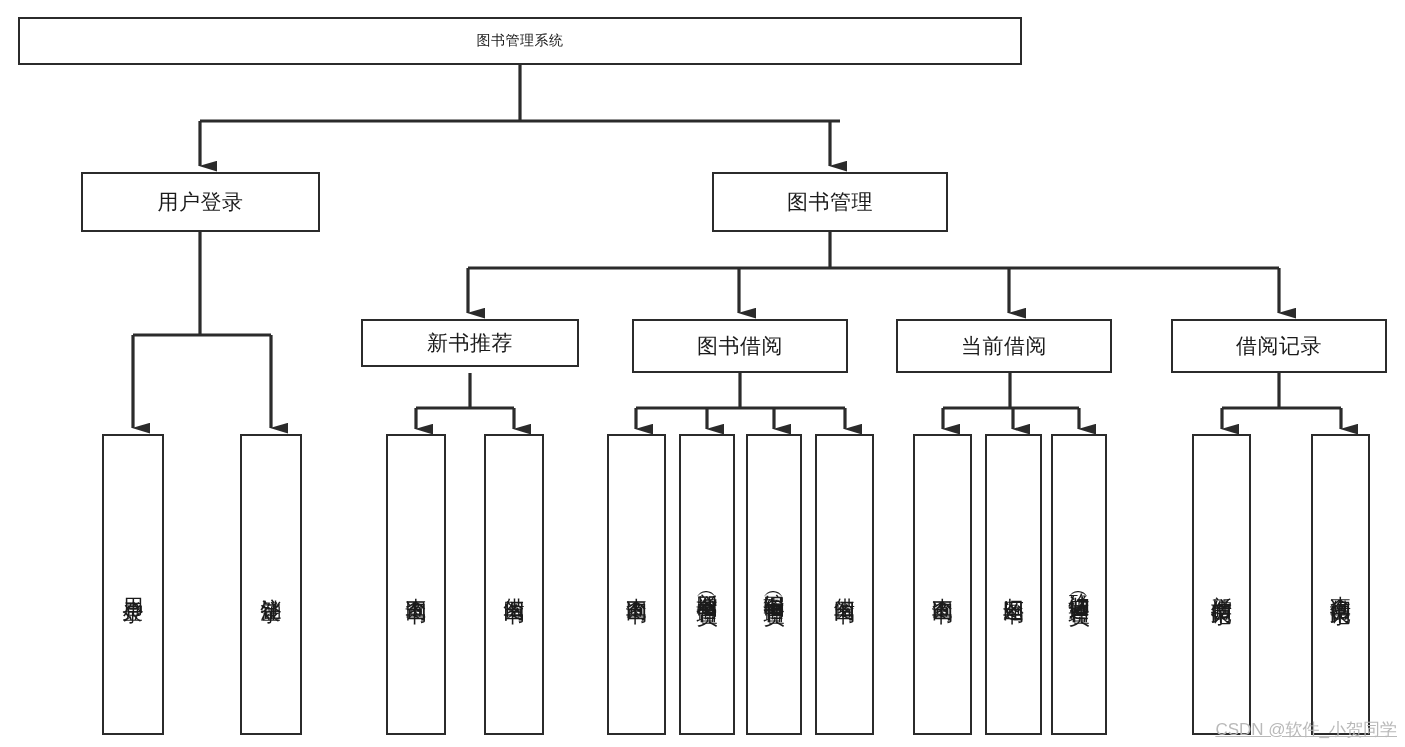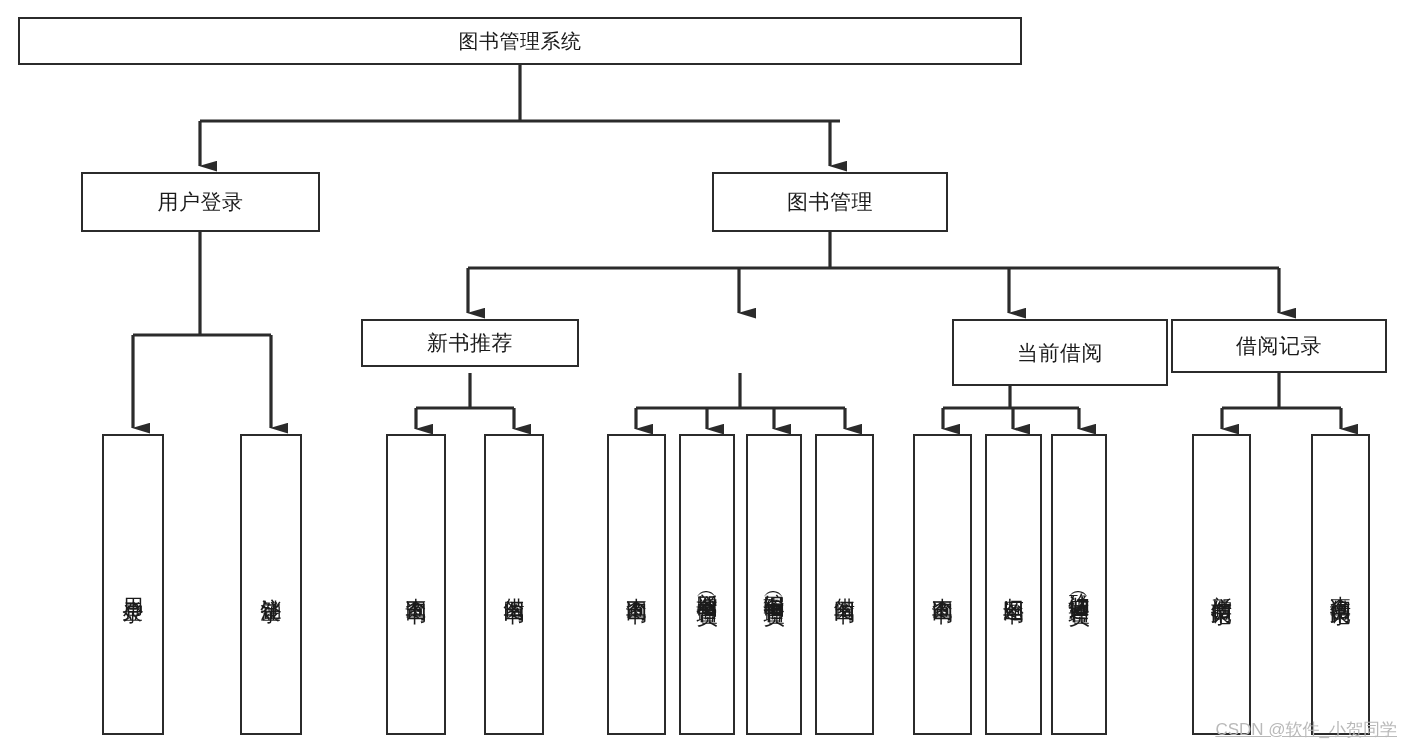--- a/index.html
+++ b/index.html
@@ -41,21 +41,21 @@
     display: block;
     text-align: center;
     line-height: 1.22;
     letter-spacing: 0.5px;
   }
   
   .node.horiz .label {
     writing-mode: horizontal-tb;
     font-size: 21px;
   }
-  .node.root .label { font-size: 20px; }
+  .node.root .label { font-size: 14px; }
   
   .node.vert {
     align-items: center;
     justify-content: center;
   }
   .node.vert .label {
     writing-mode: vertical-rl;
     text-orientation: upright;
     font-size: 21px;
     line-height: 1.05;
@@ -137,21 +137,24 @@
   <div class="node horiz" style="left:81px; top:172px; width:239px; height:60px;">
     <span class="label">用户登录</span>
   </div>
   <div class="node horiz" style="left:712px; top:172px; width:236px; height:60px;">
     <span class="label">图书管理</span>
   </div>
 
   <div class="node horiz" style="left:361px; top:319px; width:218px; height:48px;">
     <span class="label">新书推荐</span>
   </div>
-  <div class="node horiz" style="left:952px; top:319px; width:216px; height:67px;">
+  <div class="node horiz" style="left:632px; top:319px; width:216px; height:54px;">
+    <span class="label">图书借阅</span>
+  </div>
+  <div class="node horiz" style="left:896px; top:319px; width:216px; height:54px;">
     <span class="label">当前借阅</span>
   </div>
   <div class="node horiz" style="left:1171px; top:319px; width:216px; height:54px;">
     <span class="label">借阅记录</span>
   </div>
 
   <div class="node vert" style="left:102px; top:434px; width:62px; height:301px;">
     <span class="label">用户登录</span>
   </div>
   <div class="node vert" style="left:240px; top:434px; width:62px; height:301px;">

